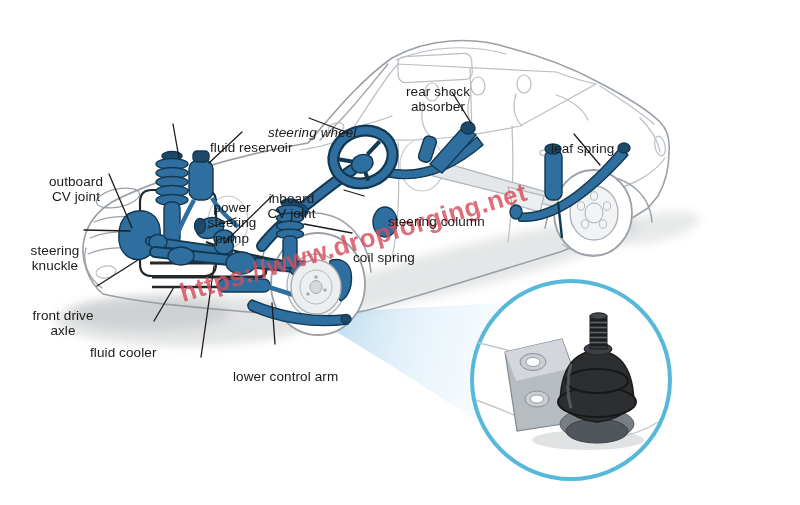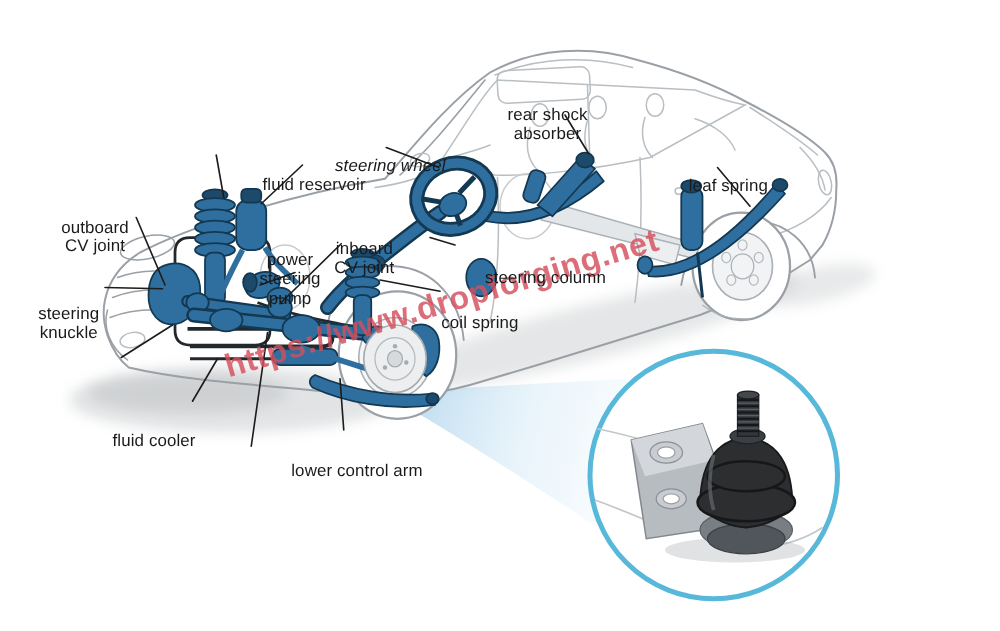--- a/index.html
+++ b/index.html
@@ -298,15 +298,17 @@
 CV joint</div>
 <div class="lbl center" style="left:26px;top:219px;width:58px;">steering
 knuckle</div>
 <div class="lbl center" style="left:203px;top:176px;width:58px;">power
 steering
 pump</div>
 <div class="lbl center" style="left:264px;top:167px;width:55px;">inboard
 CV joint</div>
 <div class="lbl" style="left:388px;top:190px;">steering column</div>
 <div class="lbl" style="left:353px;top:226px;">coil spring</div>
+<div class="lbl center" style="left:30px;top:284px;width:66px;">front drive
+axle</div>
 <div class="lbl" style="left:90px;top:321px;">fluid cooler</div>
 <div class="lbl" style="left:233px;top:345px;text-align:right;">lower control arm</div>
 </div>
 
 </body></html>

